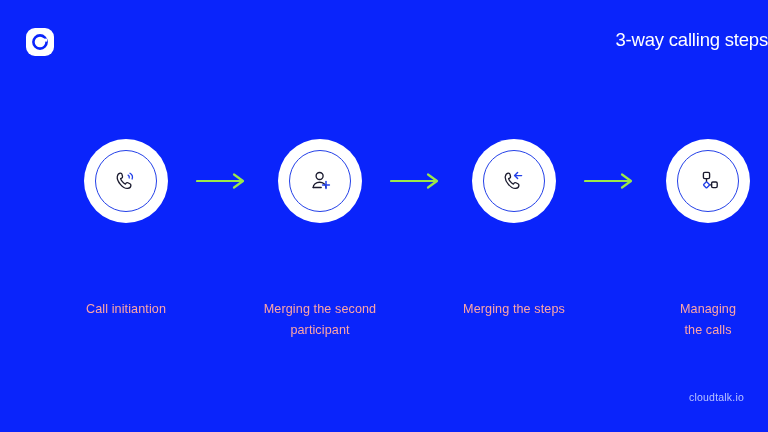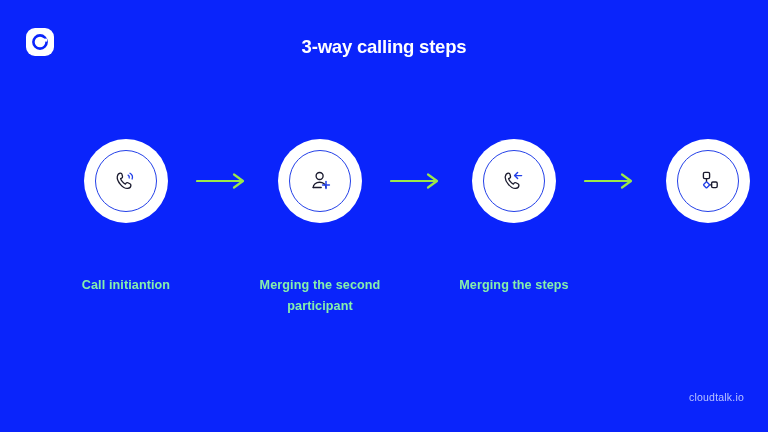--- a/index.html
+++ b/index.html
@@ -32,26 +32,26 @@
     display: flex;
     align-items: center;
     justify-content: center;
   }
   #logo svg { display: block; }
 
   
   #title {
     position: absolute;
     left: 0;
-    top: 36px;
+    top: 29px;
     width: 768px;
-    text-align: center;
+    text-align: right;
     color: #FFFFFF;
     font-size: 18.5px;
-    font-weight: bold;
+    font-weight: normal;
     letter-spacing: -0.2px;
   }
 
   
   #steps {
     position: absolute;
     left: 56px;
     top: 139px;
     width: 656px;
     display: flex;
@@ -79,26 +79,26 @@
     height: 62px;
     border-radius: 50%;
     border: 1.3px solid #2340E8;
     display: flex;
     align-items: center;
     justify-content: center;
     box-sizing: border-box;
   }
   .bubble-inner svg { display: block; }
   .step-label {
-    margin-top: 52px;
-    color: #86efac;
+    margin-top: 76px;
+    color: #fca5a5;
     font-size: 12.6px;
     line-height: 21px;
     text-align: center;
-    font-weight: bold;
+    font-weight: normal;
     letter-spacing: 0.1px;
     white-space: pre-line;
   }
 
   
   .arrow {
     flex: 0 0 auto;
     margin-top: 31px;
     width: 54px;
     height: 22px;
@@ -210,19 +210,21 @@
             <svg width="30" height="30" viewBox="0 0 30 30" fill="none">
               <rect x="10.4" y="6.4" width="6.2" height="6.2" rx="1.4" stroke="#1A1A2E" stroke-width="1.35"></rect>
               <rect x="18.6" y="16.0" width="5.6" height="5.6" rx="1.3" stroke="#1A1A2E" stroke-width="1.35"></rect>
               <path d="M13.5 12.6 V15.4" stroke="#1A1A2E" stroke-width="1.35" stroke-linecap="round"></path>
               <path d="M16.5 18.8 H18.6" stroke="#1A1A2E" stroke-width="1.35" stroke-linecap="round"></path>
               <rect x="11.2" y="16.5" width="4.6" height="4.6" rx="0.9" transform="rotate(45 13.5 18.8)" stroke="#2340E8" stroke-width="1.35"></rect>
             </svg>
           </span>
         </div>
       </div>
+      <div class="step-label">Managing
+the calls</div>
     </div>
 
   </div>
 
   <div id="watermark">cloudtalk.io</div>
 
 </div>
 
 </body></html>

